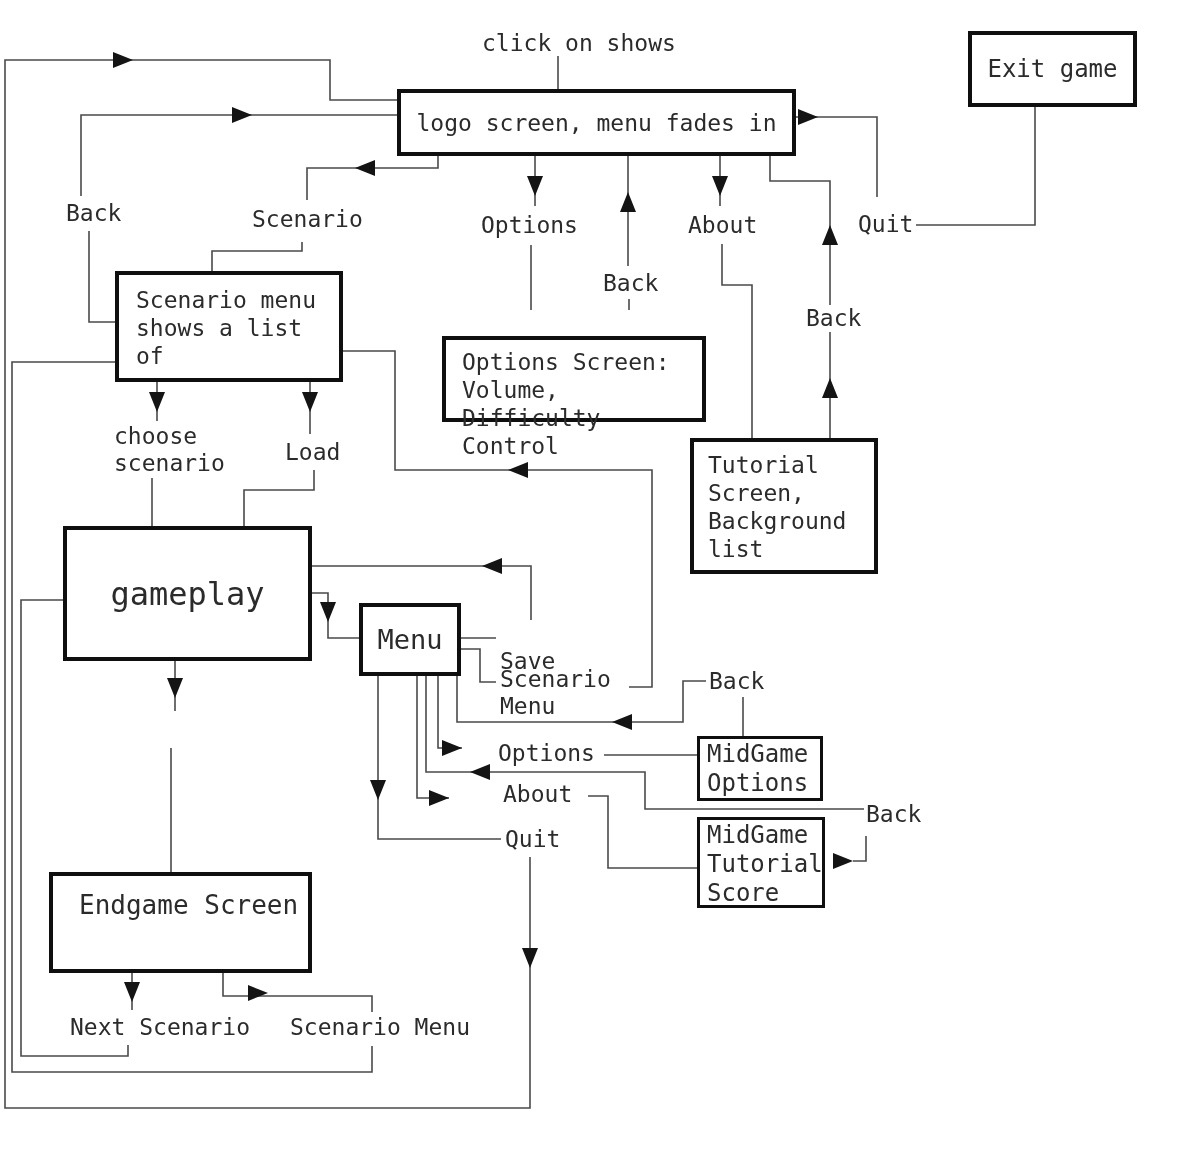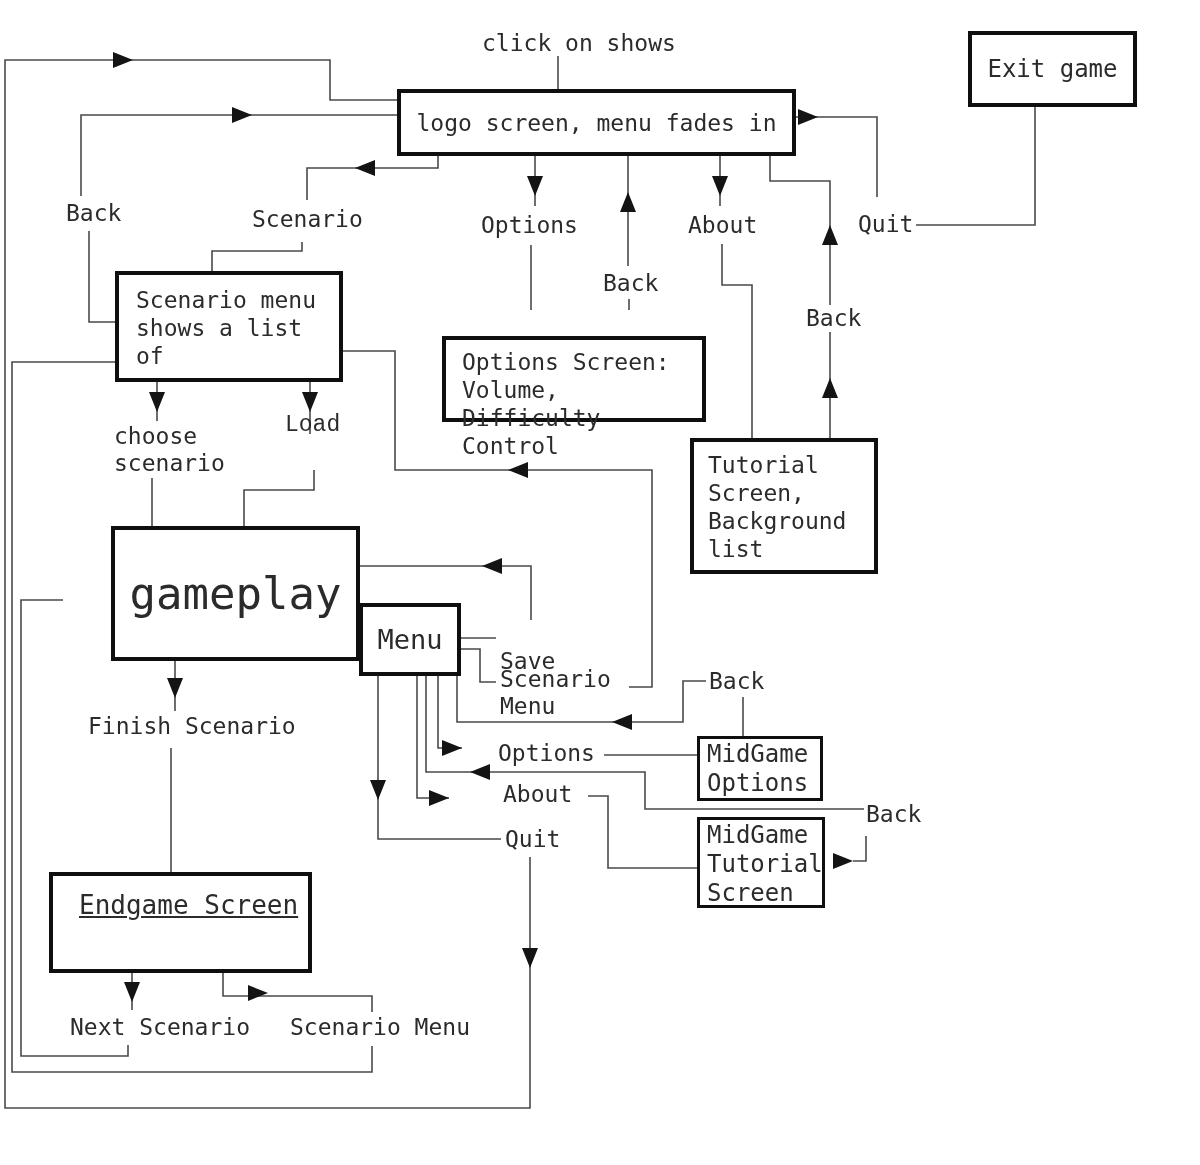--- a/index.html
+++ b/index.html
@@ -14,21 +14,21 @@
     position:absolute;box-sizing:border-box;border:4px solid #0f0f0f;background:#ffffff;
     font-size:23px;line-height:28px;
   }
   .box.center{display:flex;align-items:center;justify-content:center;text-align:center;}
   .box.thin{border-width:3px;}
   .lbl{position:absolute;font-size:23px;line-height:27px;white-space:nowrap;}
   .lbl.masked{background:#ffffff;padding:0 3px;}
   .fs24{font-size:24px;}
   .fs26{font-size:26px;line-height:31px;}
   .fs27{font-size:27px;}
-  .fs34{font-size:44px;margin-left:48px;}
+  .fs34{font-size:32px;}
 </style>
 </head>
 <body>
 
 <div class="stage">
 
   <svg class="wires" width="1200" height="1165">
 
     <polyline class="wire" points="558,56 558,89"></polyline>
     <polyline class="wire" points="796,117 877,117 877,197"></polyline>
@@ -131,51 +131,50 @@
   </div>
 
   <div class="box thin fs24" style="left:697px;top:736px;width:126px;height:65px;padding:1px 0 0 7px;line-height:29px;">
     <div>MidGame</div>
     <div>Options</div>
   </div>
 
   <div class="box thin fs24" style="left:697px;top:817px;width:128px;height:91px;padding:1px 0 0 7px;line-height:29px;">
     <div>MidGame</div>
     <div>Tutorial</div>
-    <div>Screen</div>
+    <div>Score</div>
   </div>
 
-  <div class="box fs26" style="left:49px;top:872px;width:263px;height:101px;padding:14px 0 0 26px;text-decoration:underline;">
+  <div class="box fs26" style="left:49px;top:872px;width:263px;height:101px;padding:14px 0 0 26px;">
     <div>Endgame Screen</div>
   </div>
 
   <div class="lbl" style="left:482px;top:30px;">click on shows</div>
   <div class="lbl" style="left:66px;top:200px;">Back</div>
   <div class="lbl" style="left:252px;top:206px;">Scenario</div>
   <div class="lbl" style="left:481px;top:212px;">Options</div>
   <div class="lbl" style="left:603px;top:270px;">Back</div>
   <div class="lbl" style="left:688px;top:212px;">About</div>
   <div class="lbl" style="left:858px;top:211px;">Quit</div>
   <div class="lbl masked" style="left:803px;top:305px;">Back</div>
 
   <div class="lbl" style="left:114px;top:423px;">
     <div>choose</div>
     <div>scenario</div>
   </div>
-  <div class="lbl" style="left:285px;top:412px;font-family:Liberation Mono, monospace;">Load</div>
+  <div class="lbl" style="left:285px;top:439px;">Load</div>
 
   <div class="lbl" style="left:500px;top:624px;margin-top:24px;">Save</div>
   <div class="lbl" style="left:500px;top:666px;">
     <div>Scenario</div>
     <div>Menu</div>
   </div>
   <div class="lbl" style="left:498px;top:740px;">Options</div>
   <div class="lbl" style="left:503px;top:781px;">About</div>
   <div class="lbl" style="left:505px;top:826px;">Quit</div>
 
   <div class="lbl" style="left:709px;top:668px;">Back</div>
   <div class="lbl" style="left:866px;top:801px;">Back</div>
 
-  <div class="lbl" style="left:88px;top:713px;">Finish Scenario</div>
   <div class="lbl" style="left:70px;top:1014px;">Next Scenario</div>
   <div class="lbl" style="left:290px;top:1014px;">Scenario Menu</div>
 
 </div>
 
 </body></html>

